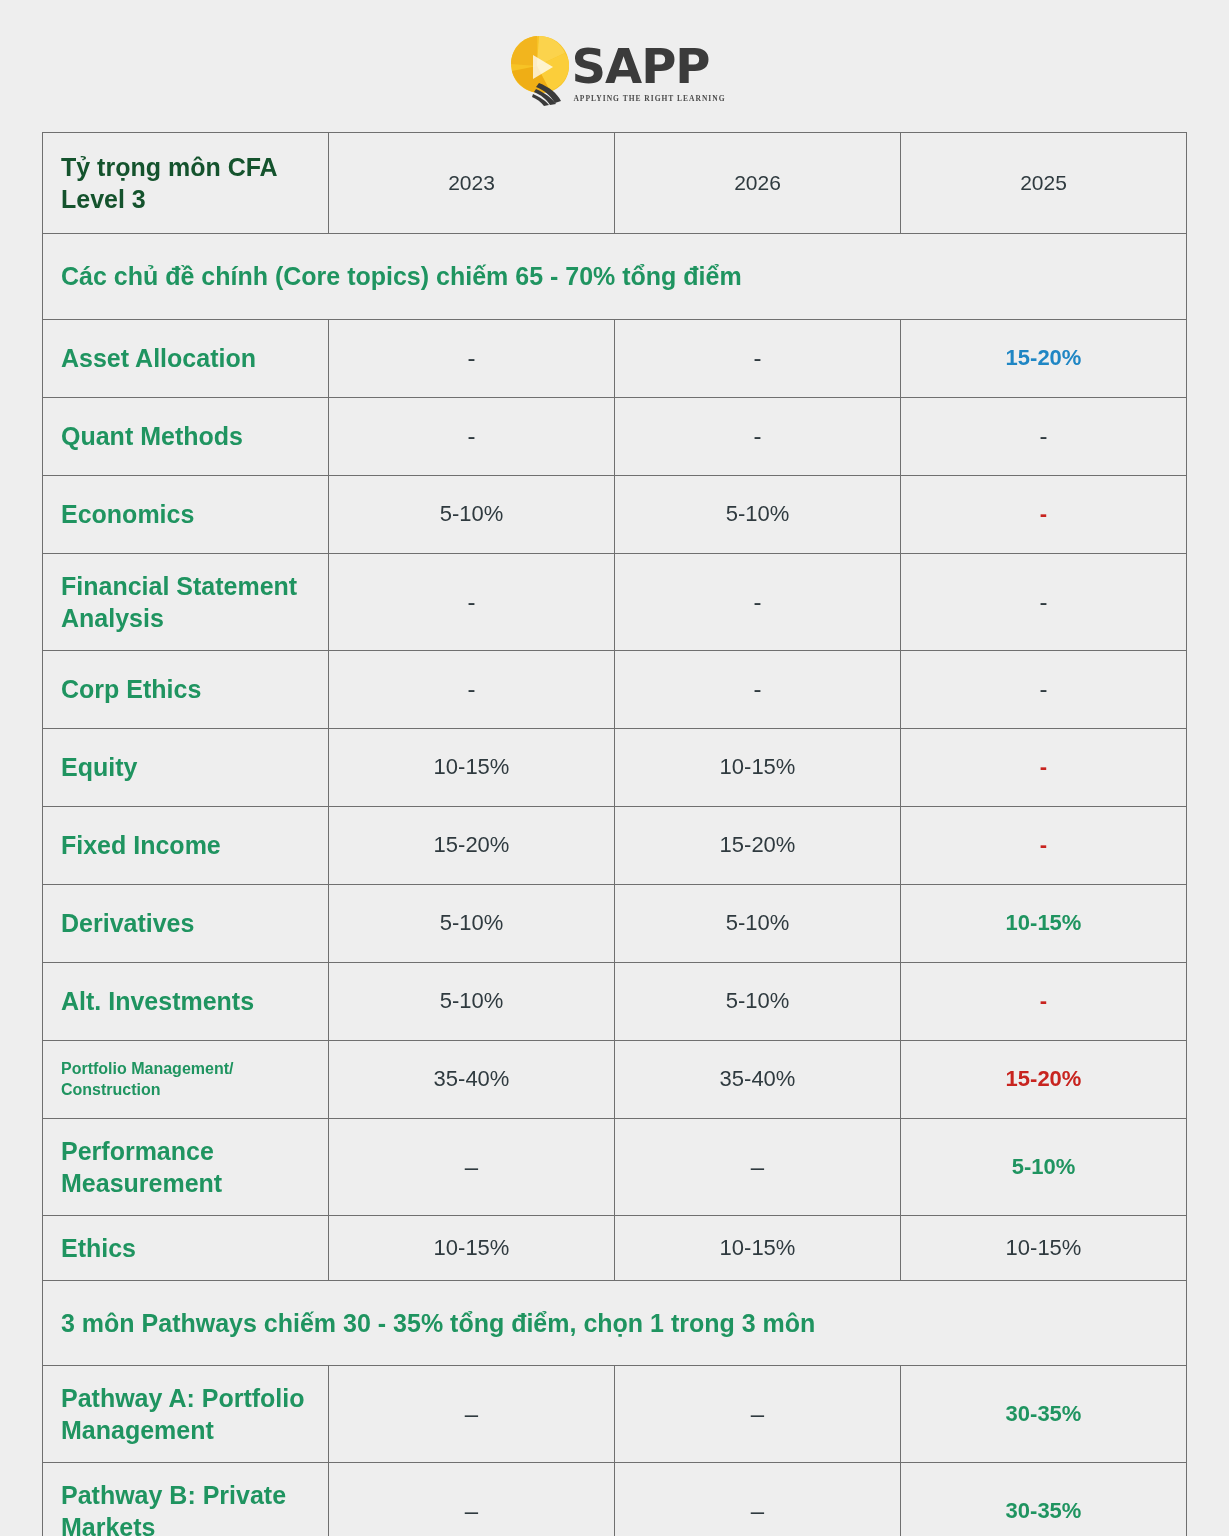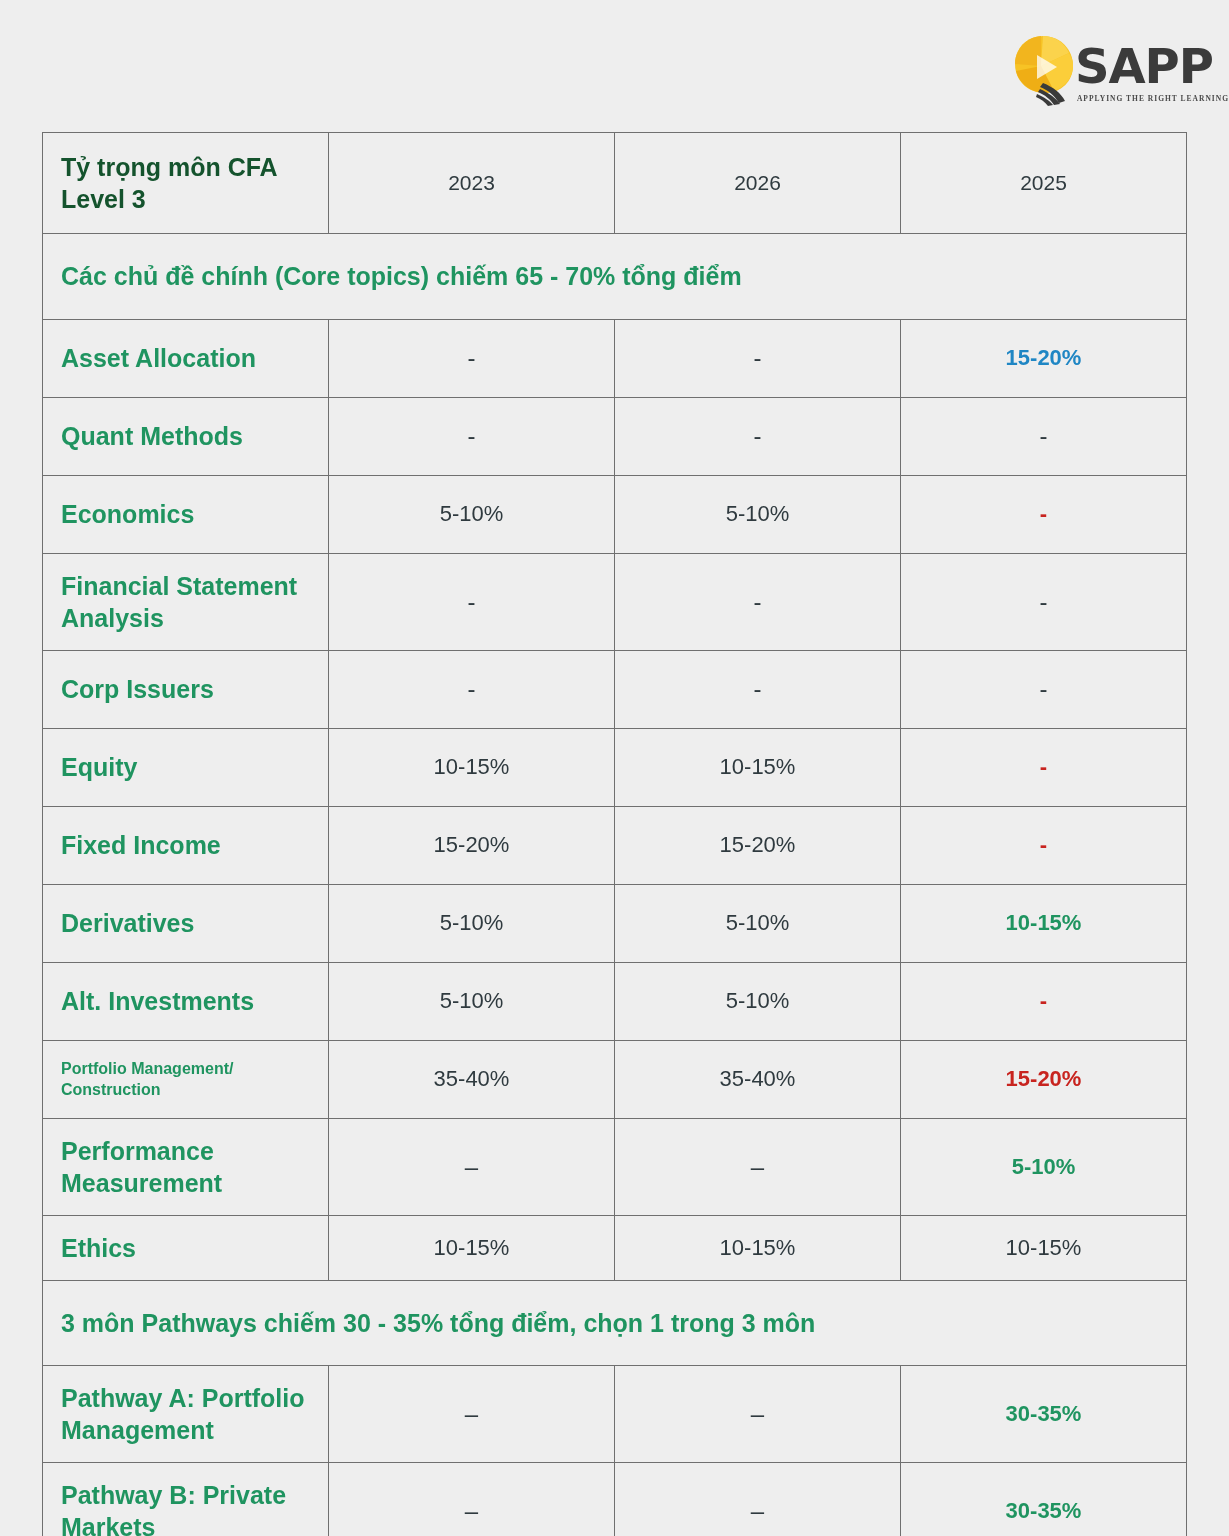--- a/index.html
+++ b/index.html
@@ -18,21 +18,21 @@
   }
 
   
   .logo-wrap {
     position: absolute;
     left: 0; top: 28px;
     width: 1229px;
     height: 84px;
     display: flex;
     align-items: center;
-    justify-content: flex-end;
+    justify-content: center;
     gap: 0;
   }
   .logo-mark { width: 72px; height: 74px; display:block; }
   .logo-text-block {
     display: flex;
     flex-direction: column;
     align-items: flex-start;
     margin-left: -4px;
     padding-top: 4px;
   }
@@ -204,21 +204,21 @@
           <td class="topic">
             <div>Financial Statement</div>
             <div>Analysis</div>
           </td>
           <td class="val dash">-</td>
           <td class="val dash">-</td>
           <td class="val dash">-</td>
         </tr>
 
         <tr class="r-tall">
-          <td class="topic">Corp Issuers</td>
+          <td class="topic">Corp Ethics</td>
           <td class="val dash">-</td>
           <td class="val dash">-</td>
           <td class="val dash">-</td>
         </tr>
 
         <tr class="r-tall">
           <td class="topic">Equity</td>
           <td class="val">10-15%</td>
           <td class="val">10-15%</td>
           <td class="val reddash">-</td>

